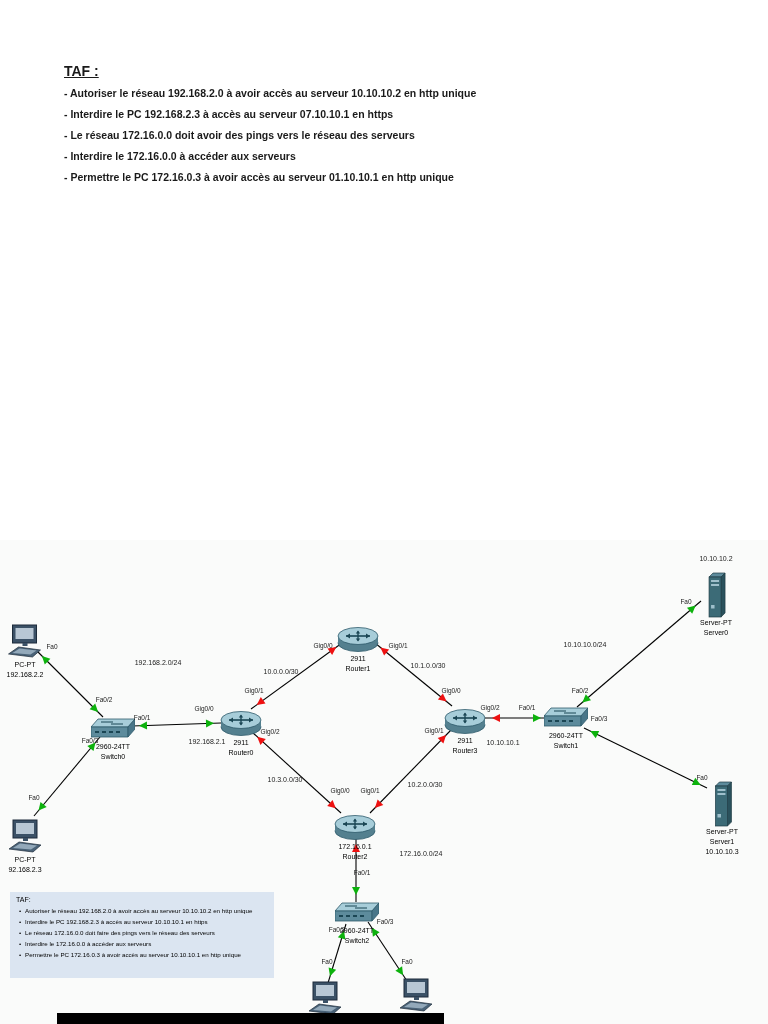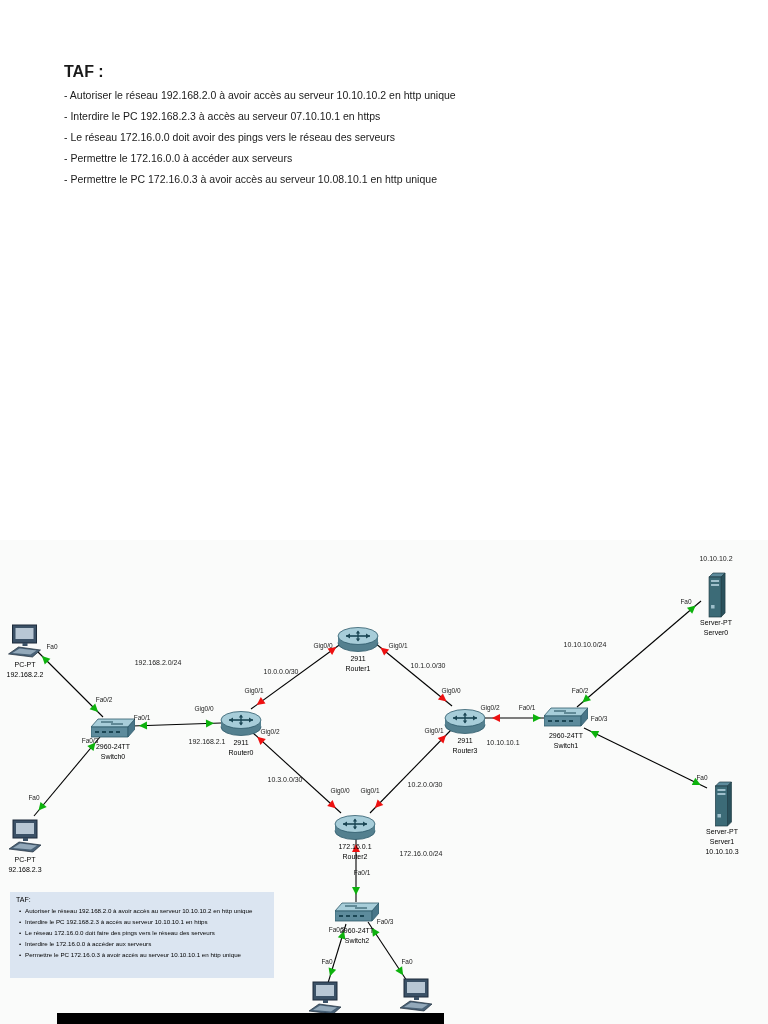--- a/index.html
+++ b/index.html
@@ -1,21 +1,21 @@
 <!DOCTYPE html>
 <html><head>
 <meta charset="utf-8">
 <style>
   *{box-sizing:border-box;}
   html,body{margin:0;padding:0;}
   body{width:768px;height:1024px;position:relative;background:#ffffff;
        font-family:"Liberation Sans",sans-serif;overflow:hidden;}
   #tasks{position:absolute;left:64px;top:63px;color:#1a1a1a;z-index:6;}
-  #tasks .doc-title{font-size:16px;font-weight:bold;margin-bottom:9px;}
-  #tasks .task{font-size:10.5px;line-height:11px;margin-bottom:10px;white-space:nowrap;}
+  #tasks .doc-title{font-size:14px;font-weight:bold;text-decoration:underline;margin-bottom:9px;}
+  #tasks .task{font-size:10.5px;line-height:11px;margin-bottom:10px;white-space:nowrap;font-weight:bold;}
   #diagram{position:absolute;left:0;top:0;width:768px;height:1024px;}
   #diag-bg{position:absolute;left:0;top:540px;width:768px;height:484px;background:#fafbfa;z-index:0;}
   #links{position:absolute;left:0;top:0;z-index:1;}
   .device{position:absolute;z-index:2;display:flex;flex-direction:column;align-items:center;transform:translateX(-50%);}
   .dlabel{font-size:7px;line-height:10px;color:#000;white-space:nowrap;text-align:center;}
   .plabel{position:absolute;z-index:3;font-size:6.5px;color:#1a1a1a;white-space:nowrap;transform:translate(-50%,-50%);}
   .nlabel{position:absolute;z-index:3;font-size:7px;color:#222;white-space:nowrap;transform:translate(-50%,-50%);}
   #notebox{position:absolute;left:10px;top:892px;width:264px;height:86px;z-index:4;padding:4px 6px;overflow:hidden;}
   #notebox .nb-title{font-size:7px;color:#000;margin-bottom:2px;}
   .nb-row{display:flex;font-size:6.2px;line-height:11px;color:#000;white-space:nowrap;}
@@ -26,22 +26,22 @@
 <body>
 
 <div id="page">
 
   <div id="tasks">
     <div class="doc-title">TAF :</div>
     <div id="task-items">
         <div class="task">- Autoriser le réseau 192.168.2.0 à avoir accès au serveur 10.10.10.2 en http unique</div>
         <div class="task">- Interdire le PC 192.168.2.3 à accès au serveur 07.10.10.1 en https</div>
         <div class="task">- Le réseau 172.16.0.0 doit avoir des pings vers le réseau des serveurs</div>
-        <div class="task">- Permettre le 172.16.0.0 à accéder aux serveurs</div>
-        <div class="task">- Permettre le PC 172.16.0.3 à avoir accès au serveur 10.08.10.1 en http unique</div>
+        <div class="task">- Interdire le 172.16.0.0 à accéder aux serveurs</div>
+        <div class="task">- Permettre le PC 172.16.0.3 à avoir accès au serveur 01.10.10.1 en http unique</div>
       </div>
   </div>
 
   <div id="diagram">
     <div id="diag-bg"></div>
     <svg id="links" width="768" height="1024">
         <line x1="37" y1="651" x2="103" y2="717" stroke="#000000" stroke-width="1.1"></line>
         <polygon points="41.9,655.9 44.8,664.4 50.4,658.8" fill="#0db20d"></polygon>
         <polygon points="98.1,712.1 95.2,703.6 89.6,709.2" fill="#0db20d"></polygon>
         <line x1="34" y1="816" x2="100" y2="737" stroke="#000000" stroke-width="1.1"></line>

